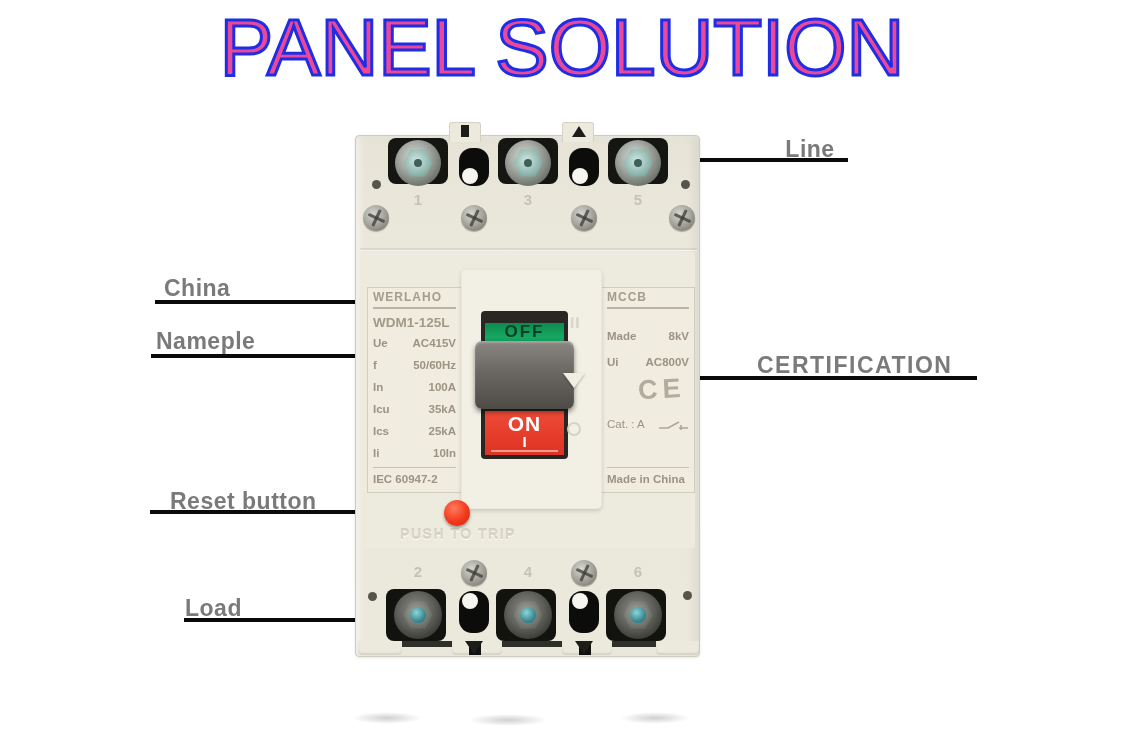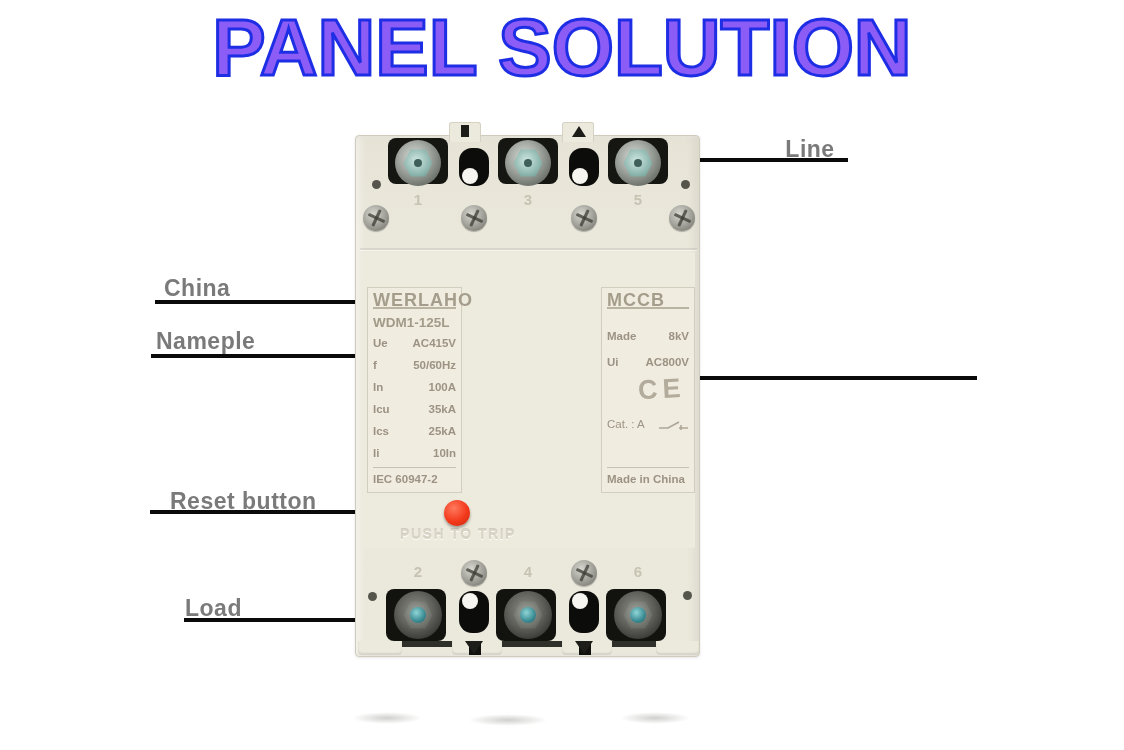--- a/index.html
+++ b/index.html
@@ -1,20 +1,20 @@
 <!DOCTYPE html>
 <html><head>
 <meta charset="utf-8">
 <style>
   * { margin:0; padding:0; box-sizing:border-box; }
   body { background:#ffffff; font-family:"Liberation Sans", sans-serif; }
   .page { position:relative; width:1124px; height:750px; background:#ffffff; overflow:hidden; }
 
   .title { position:absolute; top:2px; left:0; width:100%; text-align:center;
-           font-size:80px; font-weight:bold; color:#8b5cf6;
+           font-size:80px; font-weight:normal; color:#ec4899;
            -webkit-text-stroke:3px #1e2ee4; letter-spacing:0; }
 
   .ann { position:absolute; font-weight:bold; color:#7a7a7a; font-size:23px; letter-spacing:0.5px; white-space:nowrap; }
   .pointer { position:absolute; height:4px; background:#0a0a0a; }
 
   
   .breaker { position:absolute; left:355px; top:135px; width:345px; height:522px;
              background:linear-gradient(180deg,#e7e4d7 0%,#eae7db 18%,#ebe8dc 100%);
              border:1px solid #cfccbd; border-radius:4px;
              box-shadow: inset -5px 0 10px rgba(0,0,0,0.06), inset 4px 0 6px rgba(255,255,255,0.45), 0 1px 3px rgba(0,0,0,0.10); }
@@ -57,21 +57,21 @@
 
   .seam { position:absolute; left:4px; top:112px; width:337px; height:2px; background:rgba(0,0,0,0.07);
           box-shadow:0 1px 0 rgba(255,255,255,0.6); }
   .midraise { position:absolute; left:6px; top:116px; width:333px; height:296px; background:#edeade; border-radius:2px; }
 
   .panel { position:absolute; top:151px; width:95px; height:206px; background:#f0ecdf;
            border:1px solid #d2cebe; color:#9c9384; }
   .panel.left  { left:11px; }
   .panel.right { left:245px; width:94px; }
   .brandrow { position:absolute; left:5px; right:5px; top:2px; height:19px;
-              border-bottom:2px solid #b9b3a2; font-size:18px; font-weight:bold; letter-spacing:1px; color:#a59d8c; }
+              border-bottom:2px solid #b9b3a2; font-size:12px; font-weight:bold; letter-spacing:1px; color:#a59d8c; }
   .brandrow.r { text-align:left; }
   .model { position:absolute; left:5px; top:27px; font-size:13.5px; font-weight:bold; color:#a29a89; }
   .specrow { position:absolute; left:5px; right:5px; height:14px; font-size:11.5px; font-weight:bold; }
   .specrow .k { float:left; }
   .specrow .v { float:right; }
   .acwave { position:absolute; right:22px; top:68px; font-size:11px; color:#b4ad9c; }
   .pdivider { position:absolute; left:5px; right:5px; top:179px; height:1px; background:#c6c1b0; }
   .pfoot { position:absolute; left:5px; right:5px; top:185px; font-size:11.5px; font-weight:bold; }
   .cemark { position:absolute; right:8px; top:86px; font-size:27px; font-weight:bold; letter-spacing:5px;
             color:#b3ac9c; transform:rotate(-3deg); }
@@ -127,20 +127,21 @@
 
   <div class="ann" style="left:770px; top:136px; width:80px; text-align:center;">Line</div>
   <div class="pointer" style="left:646px; top:158px; width:202px;"></div>
 
   <div class="ann" style="left:164px; top:275px;">China</div>
   <div class="pointer" style="left:155px; top:300px; width:210px;"></div>
 
   <div class="ann" style="left:156px; top:328px;">Nameple</div>
   <div class="pointer" style="left:151px; top:354px; width:246px;"></div>
 
+  <div class="ann" style="left:757px; top:352px; letter-spacing:1.5px;">CERTIFICATION</div>
   <div class="pointer" style="left:692px; top:376px; width:285px;"></div>
 
   <div class="ann" style="left:170px; top:488px;">Reset button</div>
   <div class="pointer" style="left:150px; top:510px; width:295px;"></div>
 
   <div class="ann" style="left:185px; top:595px;">Load</div>
   <div class="pointer" style="left:184px; top:618px; width:206px;"></div>
 
   <div class="breaker">
 
@@ -231,20 +232,33 @@
         <span class="sym">
           <svg width="30" height="10" viewBox="0 0 30 10">
               <path d="M0 7 L9 7 L20 1 M20 7 L29 7 M22 4 L22 9" stroke="#ada698" stroke-width="1.6" fill="none"></path>
             </svg>
         </span>
       </div>
       <div class="pdivider"></div>
       <div class="pfoot">Made in China</div>
     </div>
 
+    <div class="plate">
+      <div class="window">
+        <div class="w-green"><span>OFF</span></div>
+        <div class="w-red">
+          <div class="on">ON</div>
+          <div class="sym">I</div>
+        </div>
+        <div class="w-toggle"></div>
+      </div>
+      <div class="mark-ii">II</div>
+      <div class="mark-tri"></div>
+      <div class="mark-o"></div>
+    </div>
 
     <div class="tripbtn"></div>
     <div class="triptext">PUSH TO TRIP</div>
 
     <div class="tnum" style="left:53px; top:427px;">2</div>
     <div class="tnum" style="left:163px; top:427px;">4</div>
     <div class="tnum" style="left:273px; top:427px;">6</div>
     <div class="screw" style="left:105px; top:424px;"></div>
     <div class="screw" style="left:215px; top:424px;"></div>
 

